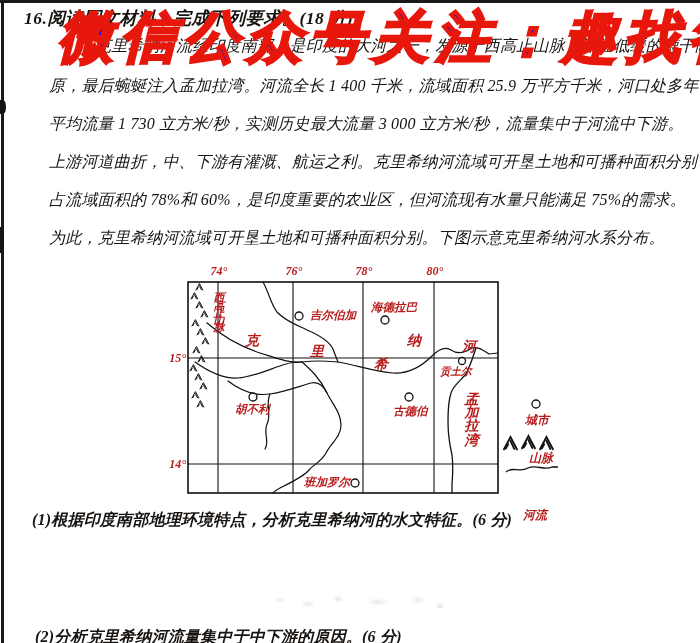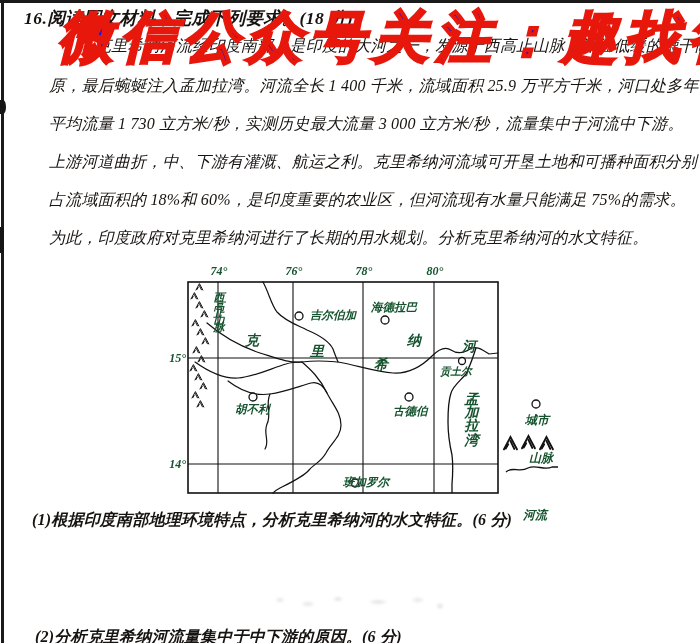--- a/index.html
+++ b/index.html
@@ -32,21 +32,21 @@
   }
   
   .pline{
     left:49px;font-size:16px;line-height:20px;white-space:nowrap;letter-spacing:.2px;
     font-weight:500;
   }
   .pline.indent{padding-left:46px;}
   
   #map{left:160px;top:262px;width:420px;height:248px;}
   #map svg{position:absolute;left:0;top:0;}
-  .maplabel{position:absolute;white-space:nowrap;line-height:1;color:#14532d;}
+  .maplabel{position:absolute;white-space:nowrap;line-height:1;color:#b91c1c;}
   .lon{font-size:12px;font-weight:700;width:30px;text-align:center;top:3px;}
   .lat{font-size:12px;font-weight:700;width:26px;text-align:right;left:0;}
   .city{font-size:11.5px;font-weight:700;}
   .riverchar{font-size:14px;font-weight:700;}
   .vtext{writing-mode:vertical-rl;text-orientation:upright;}
   .ghats{left:53px;top:22px;font-size:11px;font-weight:700;letter-spacing:7px;}
   .bay{left:304px;top:119px;font-size:14px;font-weight:700;letter-spacing:13px;}
   .legendlbl{font-size:12px;font-weight:700;}
   
   .qline{left:32px;font-size:16px;font-weight:600;letter-spacing:.2px;white-space:nowrap;}
@@ -73,22 +73,22 @@
   <div class="abs notch2"></div>
 
   <div class="abs heading">16.阅读图文材料，完成下列要求。(18 分)</div>
 
   <div class="abs watermark">微信公众号关注：趣找答案</div>
 
   <div class="abs pline indent" style="top:36px;">克里希纳河流经印度南部，是印度的大河之一，发源于西高止山脉，流经低缓的德干高</div>
   <div class="abs pline" style="top:76px;">原，最后蜿蜒注入孟加拉湾。河流全长 1 400 千米，流域面积 25.9 万平方千米，河口处多年</div>
   <div class="abs pline" style="top:114px;">平均流量 1 730 立方米/秒，实测历史最大流量 3 000 立方米/秒，流量集中于河流中下游。</div>
   <div class="abs pline" style="top:152px;">上游河道曲折，中、下游有灌溉、航运之利。克里希纳河流域可开垦土地和可播种面积分别</div>
-  <div class="abs pline" style="top:190px;">占流域面积的 18%和 60%，是印度重要的农业区，但河流现有水量只能满足 75%的需求。</div>
-  <div class="abs pline" style="top:228px;">为此，印度政府对克里希纳河进行了长期的用水规划。分析克里希纳河的水文特征。</div>
+  <div class="abs pline" style="top:190px;">占流域面积的 78%和 60%，是印度重要的农业区，但河流现有水量只能满足 75%的需求。</div>
+  <div class="abs pline" style="top:228px;">为此，克里希纳河流域可开垦土地和可播种面积分别。下图示意克里希纳河水系分布。</div>
 
   <div id="map" class="abs">
     <svg width="420" height="248" viewBox="0 0 420 248">
       <defs>
         <g id="mtn" stroke="#111" stroke-width="1" fill="none" stroke-linecap="round">
           <path d="M0,7 L3.4,0.6 L6.8,7"></path>
           <path d="M3.4,2.6 L5.4,6.8"></path>
           <path d="M2.2,4.4 L0.9,6.6"></path>
         </g>
       </defs>
@@ -166,21 +166,21 @@
     <span class="maplabel riverchar" style="left:247px;top:72px;">纳</span>
     <span class="maplabel riverchar" style="left:302px;top:78px;">河</span>
 
     <div class="maplabel vtext bay">孟加拉湾</div>
 
     <div class="maplabel city" style="left:142px;top:48px;margin-left:8px;">吉尔伯加</div>
     <div class="maplabel city" style="left:211px;top:40px;text-align:center;">海德拉巴</div>
     <div class="maplabel city" style="left:280px;top:105px;font-size:10.5px;">贡土尔</div>
     <div class="maplabel city" style="left:75px;top:142px;">胡不利</div>
     <div class="maplabel city" style="left:233px;top:144px;">古德伯</div>
-    <div class="maplabel city" style="left:144px;top:215px;margin-left:39px;">班加罗尔</div>
+    <div class="maplabel city" style="left:144px;top:215px;">班加罗尔</div>
 
     <div class="maplabel legendlbl" style="left:365px;top:152px;">城市</div>
     <div class="maplabel legendlbl" style="left:369px;top:190px;">山脉</div>
     <div class="maplabel legendlbl" style="left:363px;top:217px;margin-top:30px;">河流</div>
   </div>
 
   <div class="abs qline" style="top:510px;">(1)根据印度南部地理环境特点，分析克里希纳河的水文特征。(6 分)</div>
   <div class="abs smudge"></div>
   <div class="abs qline" style="top:627px;left:35px;">(2)分析克里希纳河流量集中于中下游的原因。(6 分)</div>
 

